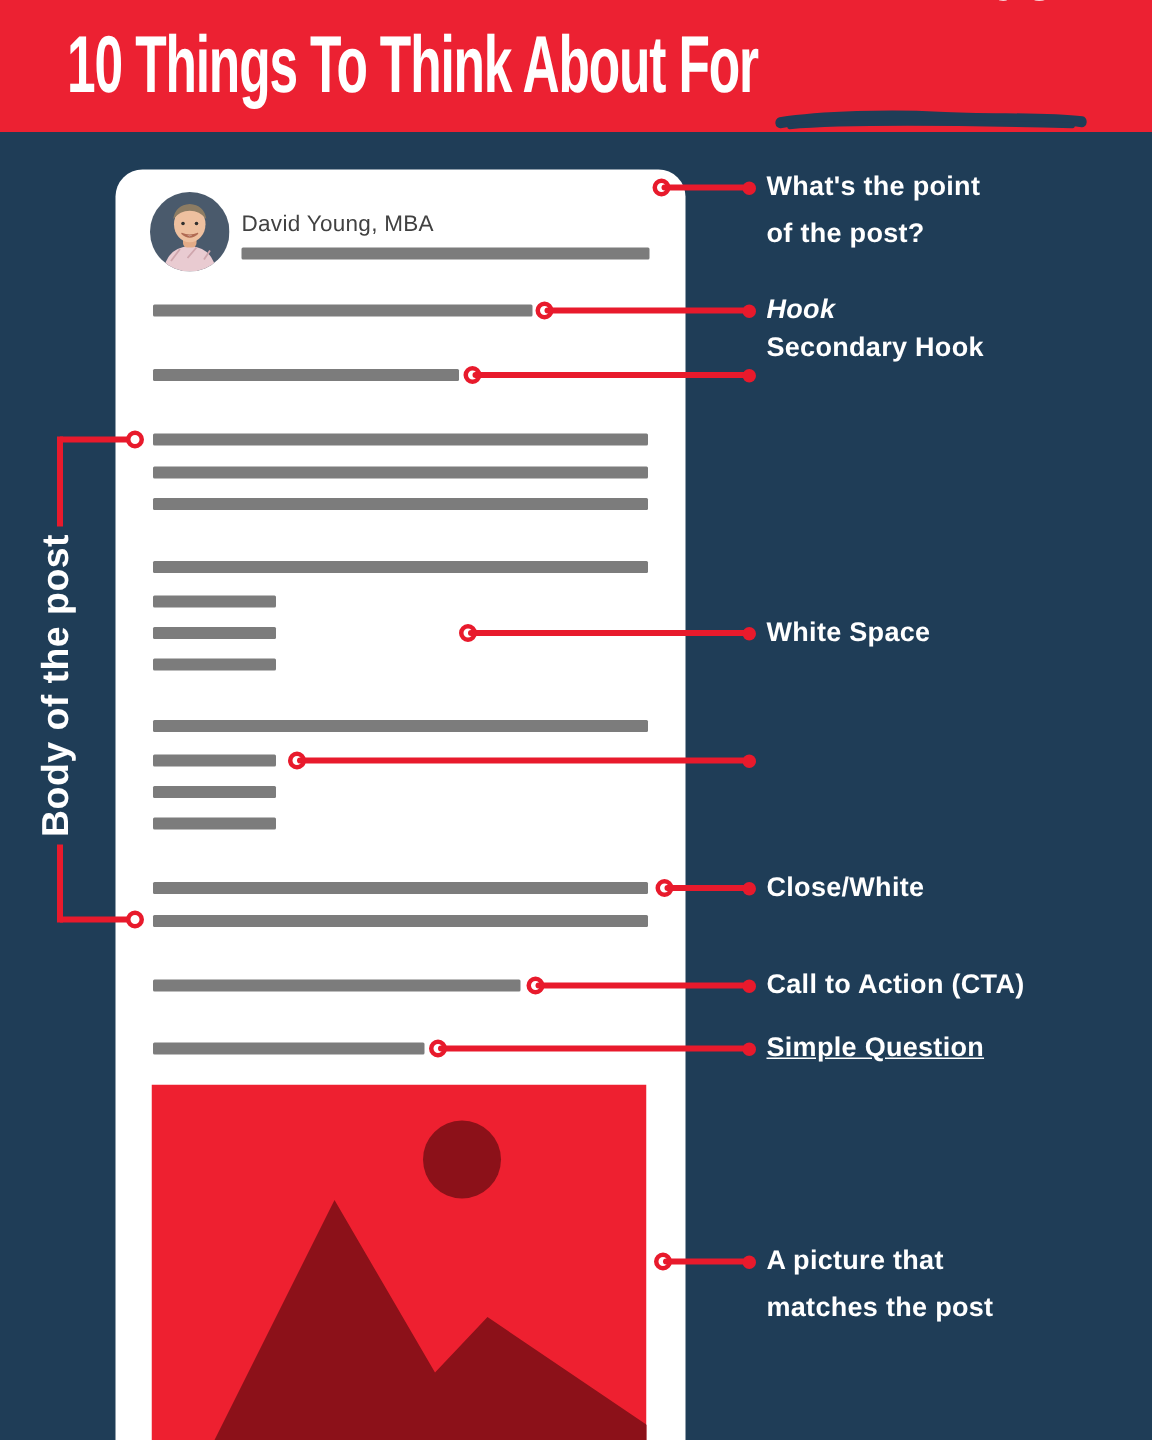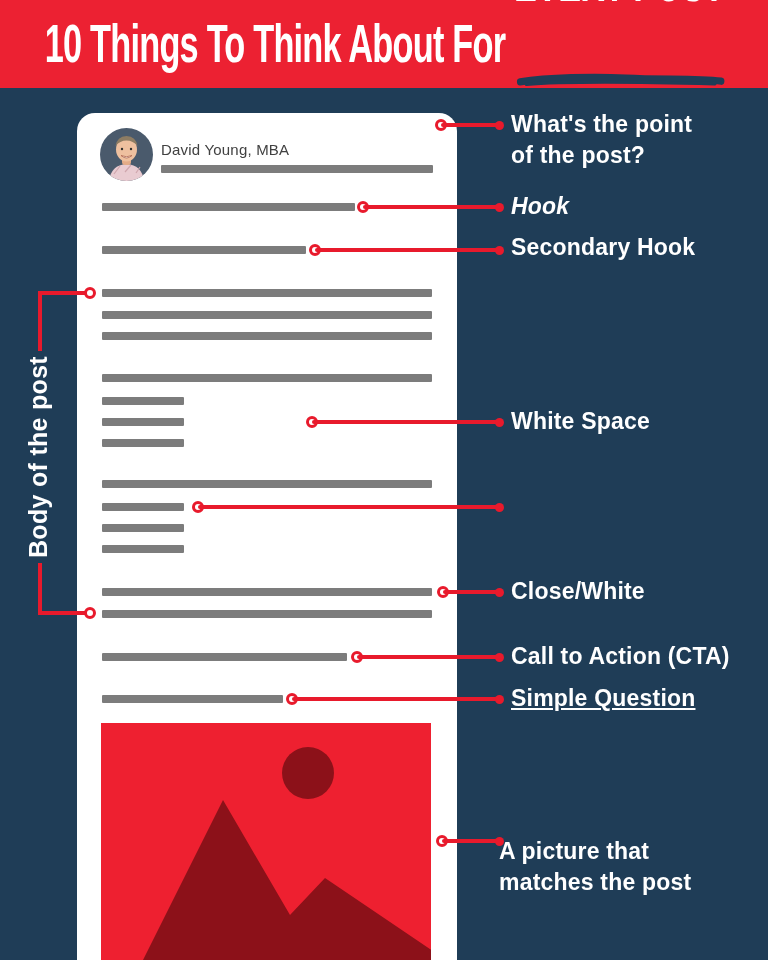--- a/index.html
+++ b/index.html
@@ -34,21 +34,21 @@
   .bar { position:absolute; height:8px; background:#7C7C7C; border-radius:1px; }
   .post-image { position:absolute; left:101px; top:723px; width:330px; height:237px; }
   
   .c-line { position:absolute; height:4px; background:#E81A2C; border-radius:2px; }
   .c-ring {
     position:absolute; width:12px; height:12px; border-radius:50%;
     border:3px solid #E81A2C; background:transparent;
   }
   .c-dot { position:absolute; width:9px; height:9px; border-radius:50%; background:#E81A2C; }
   .c-label {
-    position:absolute; color:#ffffff; font-weight:bold; font-size:23px;
+    position:absolute; color:#ffffff; font-weight:bold; font-size:18px;
     line-height:31px; white-space:pre-line; letter-spacing:.2px;
   }
   
   .b-line-h { position:absolute; height:4px; width:46px; left:40px; background:#E81A2C; }
   .b-line-v { position:absolute; width:4px; left:38px; background:#E81A2C; }
   .side-label {
     position:absolute; left:38px; top:457px;
     transform:translate(-50%,-50%) rotate(-90deg);
     color:#ffffff; font-weight:bold; font-size:25px; white-space:nowrap;
     letter-spacing:.3px;
@@ -125,21 +125,21 @@
       <div class="c-dot" style="left: 495px; top: 121px;"></div>
       <div class="c-label" style="left: 511px; top: 109px;">What's the point
 of the post?</div>
       <div class="c-line" style="left: 363px; top: 205px; width: 136px;"></div>
       <div class="c-ring" style="left: 357px; top: 201px;"></div>
       <div class="c-dot" style="left: 495px; top: 203px;"></div>
       <div class="c-label" style="left: 511px; top: 191px; font-style: italic;">Hook</div>
       <div class="c-line" style="left: 315px; top: 248px; width: 184px;"></div>
       <div class="c-ring" style="left: 309px; top: 244px;"></div>
       <div class="c-dot" style="left: 495px; top: 246px;"></div>
-      <div class="c-label" style="left: 511px; top: 232px;">Secondary Hook</div>
+      <div class="c-label" style="left: 511px; top: 216px;">Secondary Hook</div>
       <div class="c-line" style="left: 312px; top: 420px; width: 187px;"></div>
       <div class="c-ring" style="left: 306px; top: 416px;"></div>
       <div class="c-dot" style="left: 495px; top: 418px;"></div>
       <div class="c-label" style="left: 511px; top: 406px;">White Space</div>
       <div class="c-line" style="left: 198px; top: 505px; width: 301px;"></div>
       <div class="c-ring" style="left: 192px; top: 501px;"></div>
       <div class="c-dot" style="left: 495px; top: 503px;"></div>
       <div class="c-line" style="left: 443px; top: 590px; width: 56px;"></div>
       <div class="c-ring" style="left: 437px; top: 586px;"></div>
       <div class="c-dot" style="left: 495px; top: 588px;"></div>
@@ -148,21 +148,21 @@
       <div class="c-ring" style="left: 351px; top: 651px;"></div>
       <div class="c-dot" style="left: 495px; top: 653px;"></div>
       <div class="c-label" style="left: 511px; top: 641px;">Call to Action (CTA)</div>
       <div class="c-line" style="left: 292px; top: 697px; width: 207px;"></div>
       <div class="c-ring" style="left: 286px; top: 693px;"></div>
       <div class="c-dot" style="left: 495px; top: 695px;"></div>
       <div class="c-label" style="left: 511px; top: 683px; text-decoration: underline;">Simple Question</div>
       <div class="c-line" style="left: 442px; top: 839px; width: 57px;"></div>
       <div class="c-ring" style="left: 436px; top: 835px;"></div>
       <div class="c-dot" style="left: 495px; top: 837px;"></div>
-      <div class="c-label" style="left: 499px; top: 825px; margin-top: 11px;">A picture that
+      <div class="c-label" style="left: 511px; top: 825px;">A picture that
 matches the post</div>
     </div>
 
   <div class="layer">
     <div class="b-line-h" style="top:291px;"></div>
     <div class="c-ring" style="left:84px; top:287px;"></div>
     <div class="b-line-v" style="top:291px; height:60px;"></div>
     <div class="side-label">Body of the post</div>
     <div class="b-line-v" style="top:563px; height:52px;"></div>
     <div class="b-line-h" style="top:611px;"></div>

